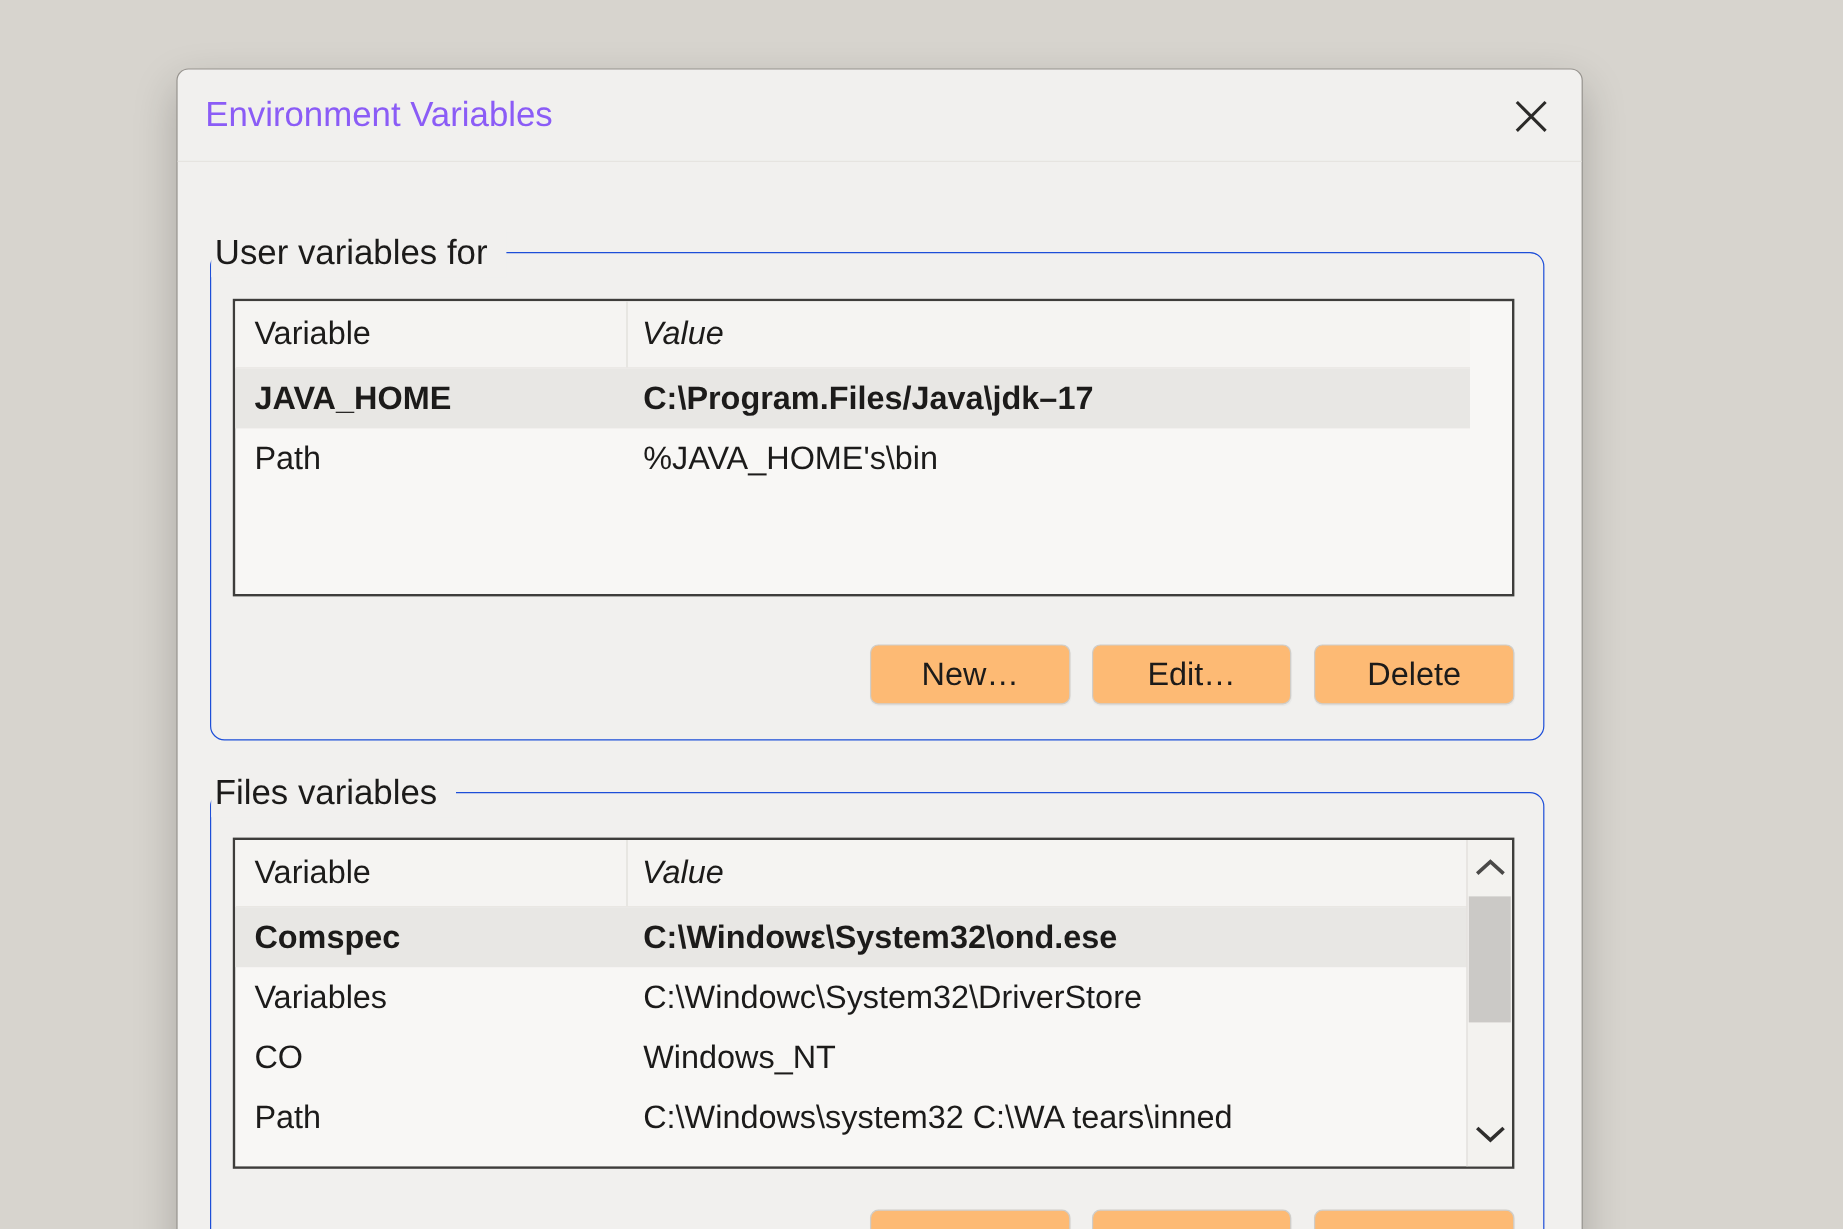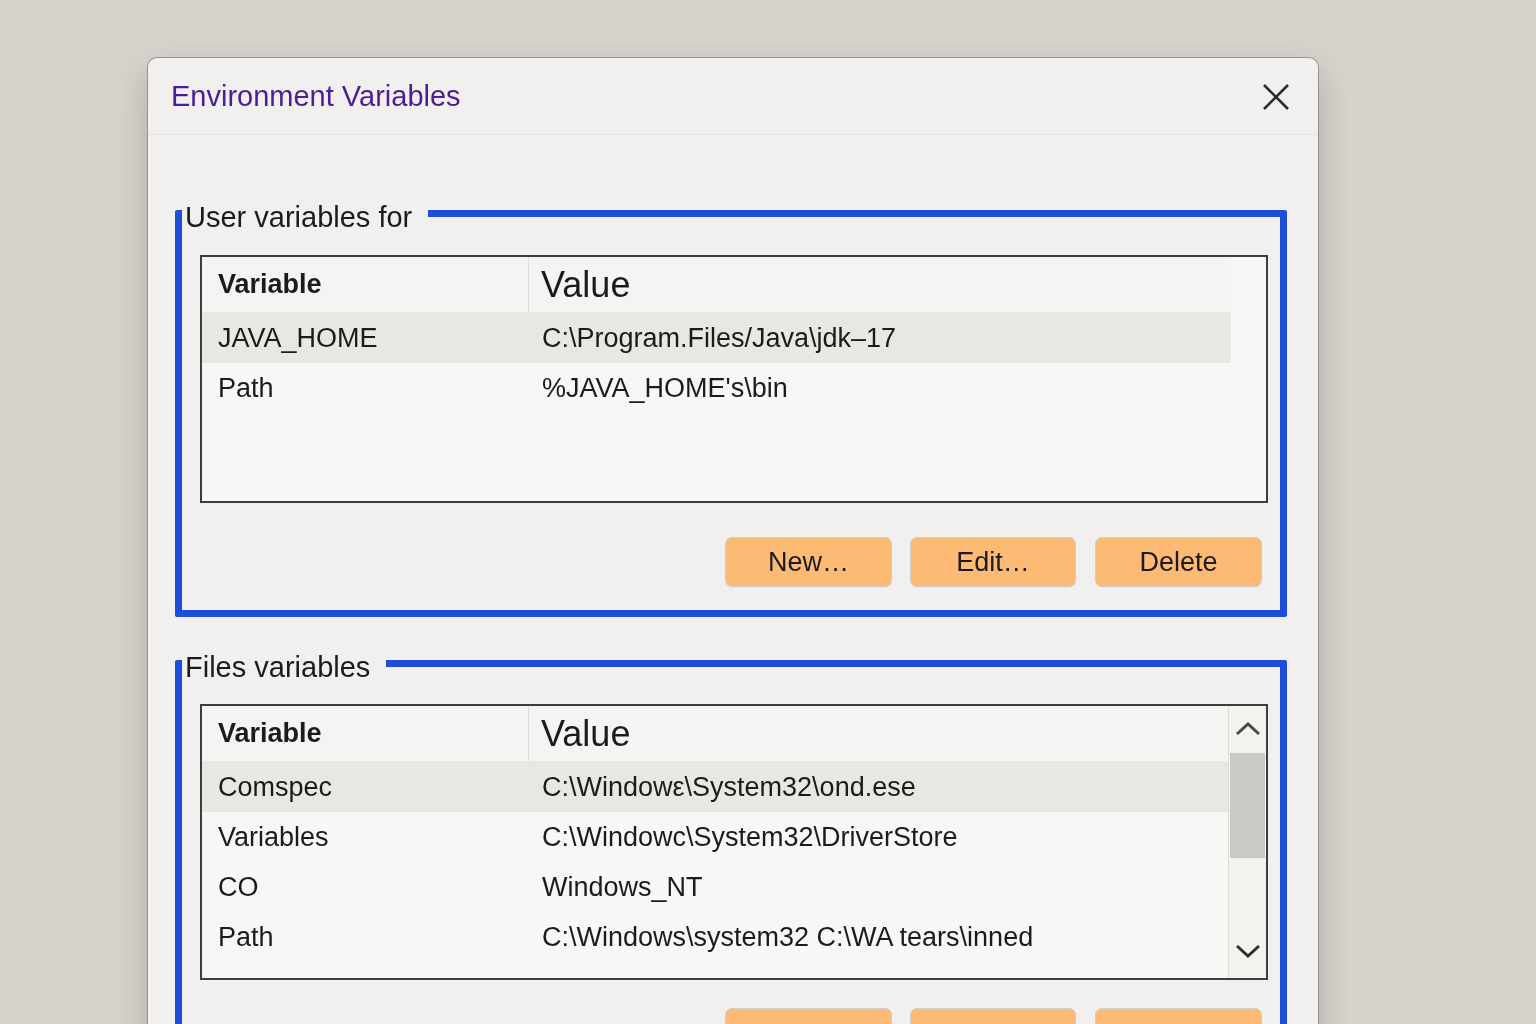--- a/index.html
+++ b/index.html
@@ -20,33 +20,33 @@
   }
   
   .titlebar {
     position: absolute; left: 0; top: 0; right: 0; height: 77px;
     border-bottom: 1px solid #e6e4e0;
     display: flex; align-items: center;
   }
   .title {
     margin-left: 23px;
     font-size: 29px;
-    color: #4c1d95;
+    color: #8b5cf6;
   }
   .close-btn {
     position: absolute; top: 15px; right: 18px;
     width: 48px; height: 48px;
     display: flex; align-items: center; justify-content: center;
     cursor: pointer;
   }
   
   .groupbox {
     position: absolute;
-    border: 7px solid #1d4ed8;
-    border-radius: 2px;
+    border: 1px solid #1d4ed8;
+    border-radius: 12px;
   }
   .group-user { left: 27px; top: 152px; width: 1112px; height: 407px; }
   .group-system { left: 27px; top: 602px; width: 1112px; height: 470px; }
   .group-label {
     position: absolute; top: -20px; left: 0;
     height: 40px; line-height: 40px;
     font-size: 29px;
     background: #f1f0ee;
     padding: 0 16px 0 3px;
     white-space: nowrap;
@@ -63,33 +63,33 @@
   .lv-header {
     display: flex; align-items: stretch;
     width: 1029px; height: 56px;
     background: #f5f4f2;
     border-bottom: 1px solid #e9e7e3;
   }
   .lv-header .c1 {
     width: 327px; border-right: 1px solid #dedcd8;
     display: flex; align-items: center; padding-left: 16px;
     font-size: 27px;
-    font-weight: bold;
   }
   .lv-header .c2 {
     flex: 1; display: flex; align-items: center; padding-left: 12px;
-    font-size: 36px;
+    font-size: 27px;
+    font-style: italic;
   }
   .lv-row {
     display: flex; align-items: center;
     width: 1029px; height: 50px;
     font-size: 27px;
     white-space: nowrap;
   }
-  .lv-row.selected { background: #e8e7e4; }
+  .lv-row.selected { background: #e8e7e4; font-weight: bold; }
   .lv-row .c1 { width: 328px; padding-left: 16px; overflow: hidden; }
   .lv-row .c2 { flex: 1; padding-left: 12px; overflow: hidden; }
   
   .scrollbar {
     position: absolute; top: 0; right: 0; bottom: 0; width: 38px;
     background: #f3f2ef;
     border-left: 1px solid #dfddd9;
   }
   .sb-btn {
     position: absolute; left: 0; right: 0; height: 46px;

